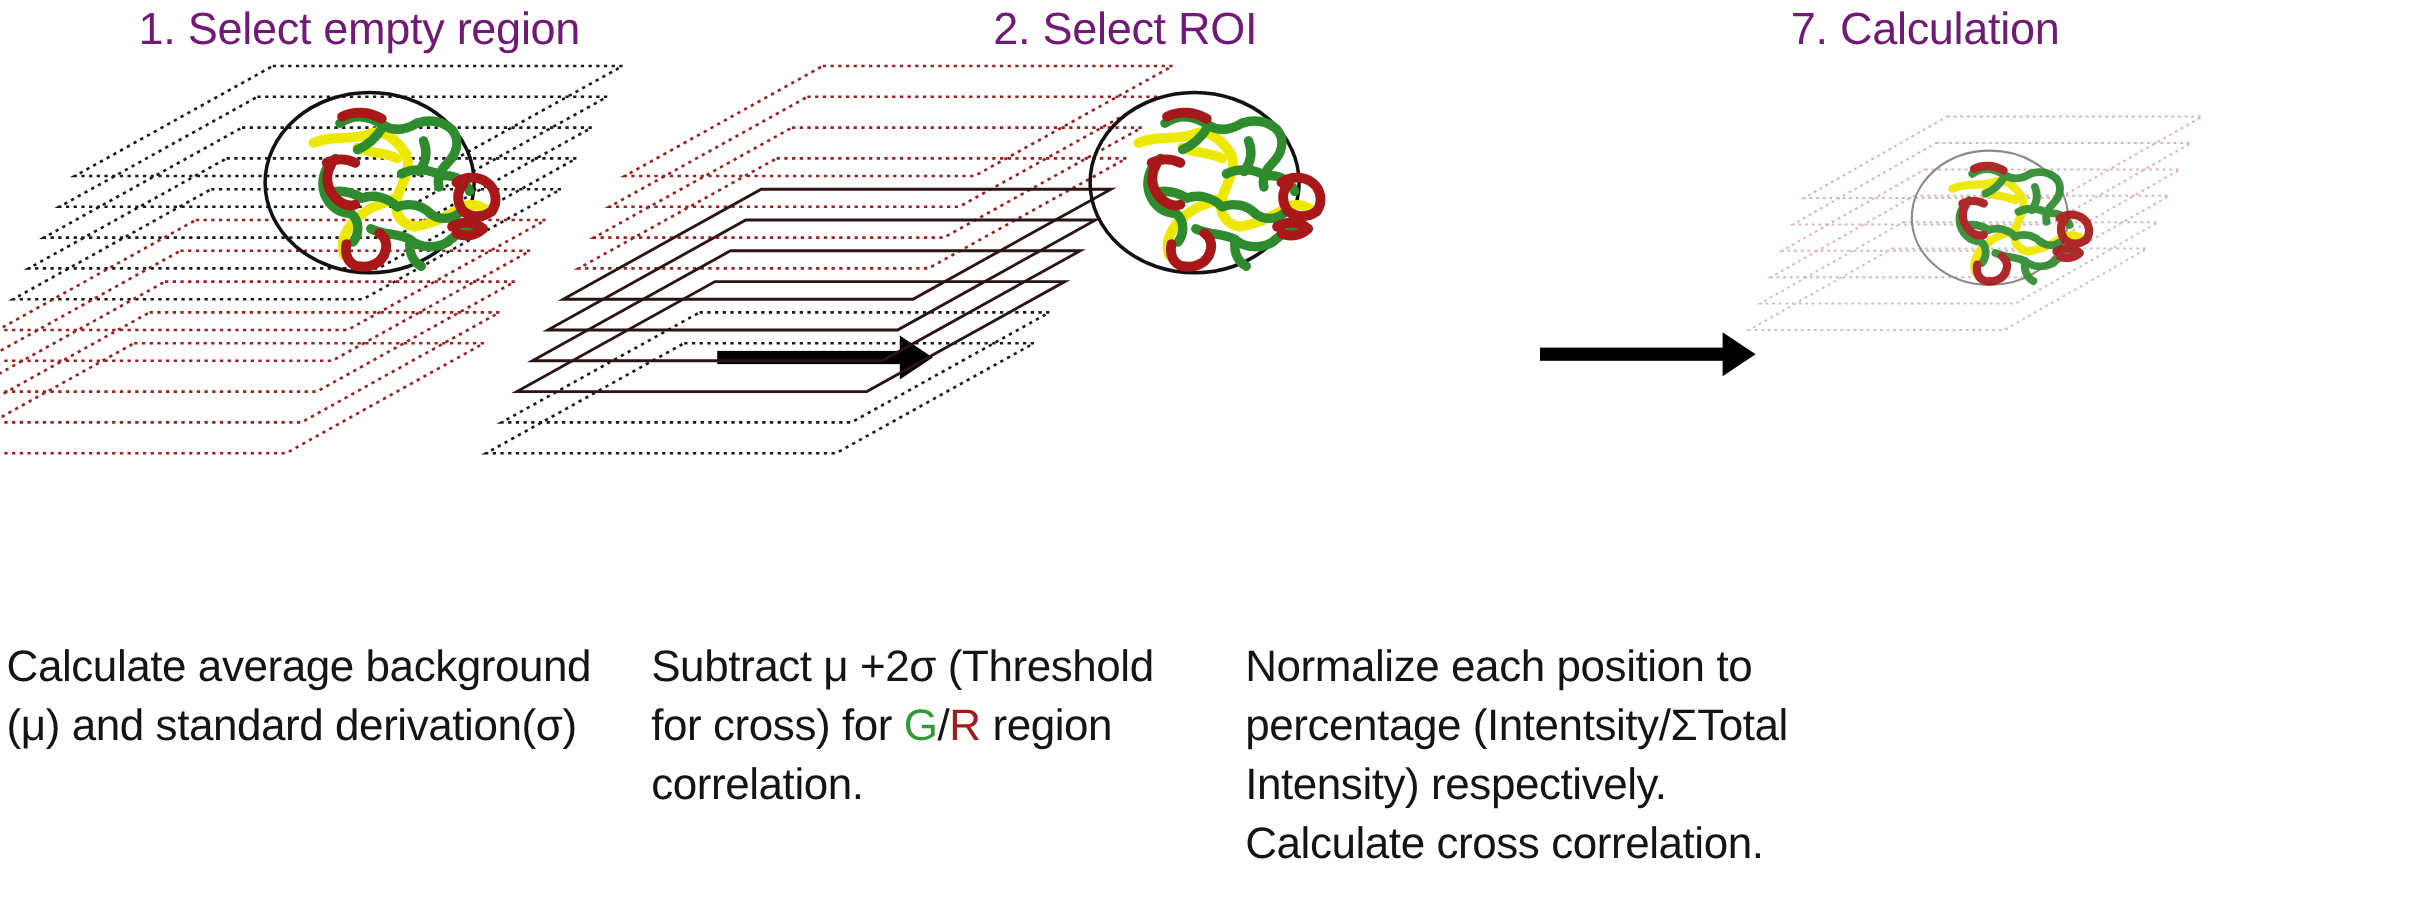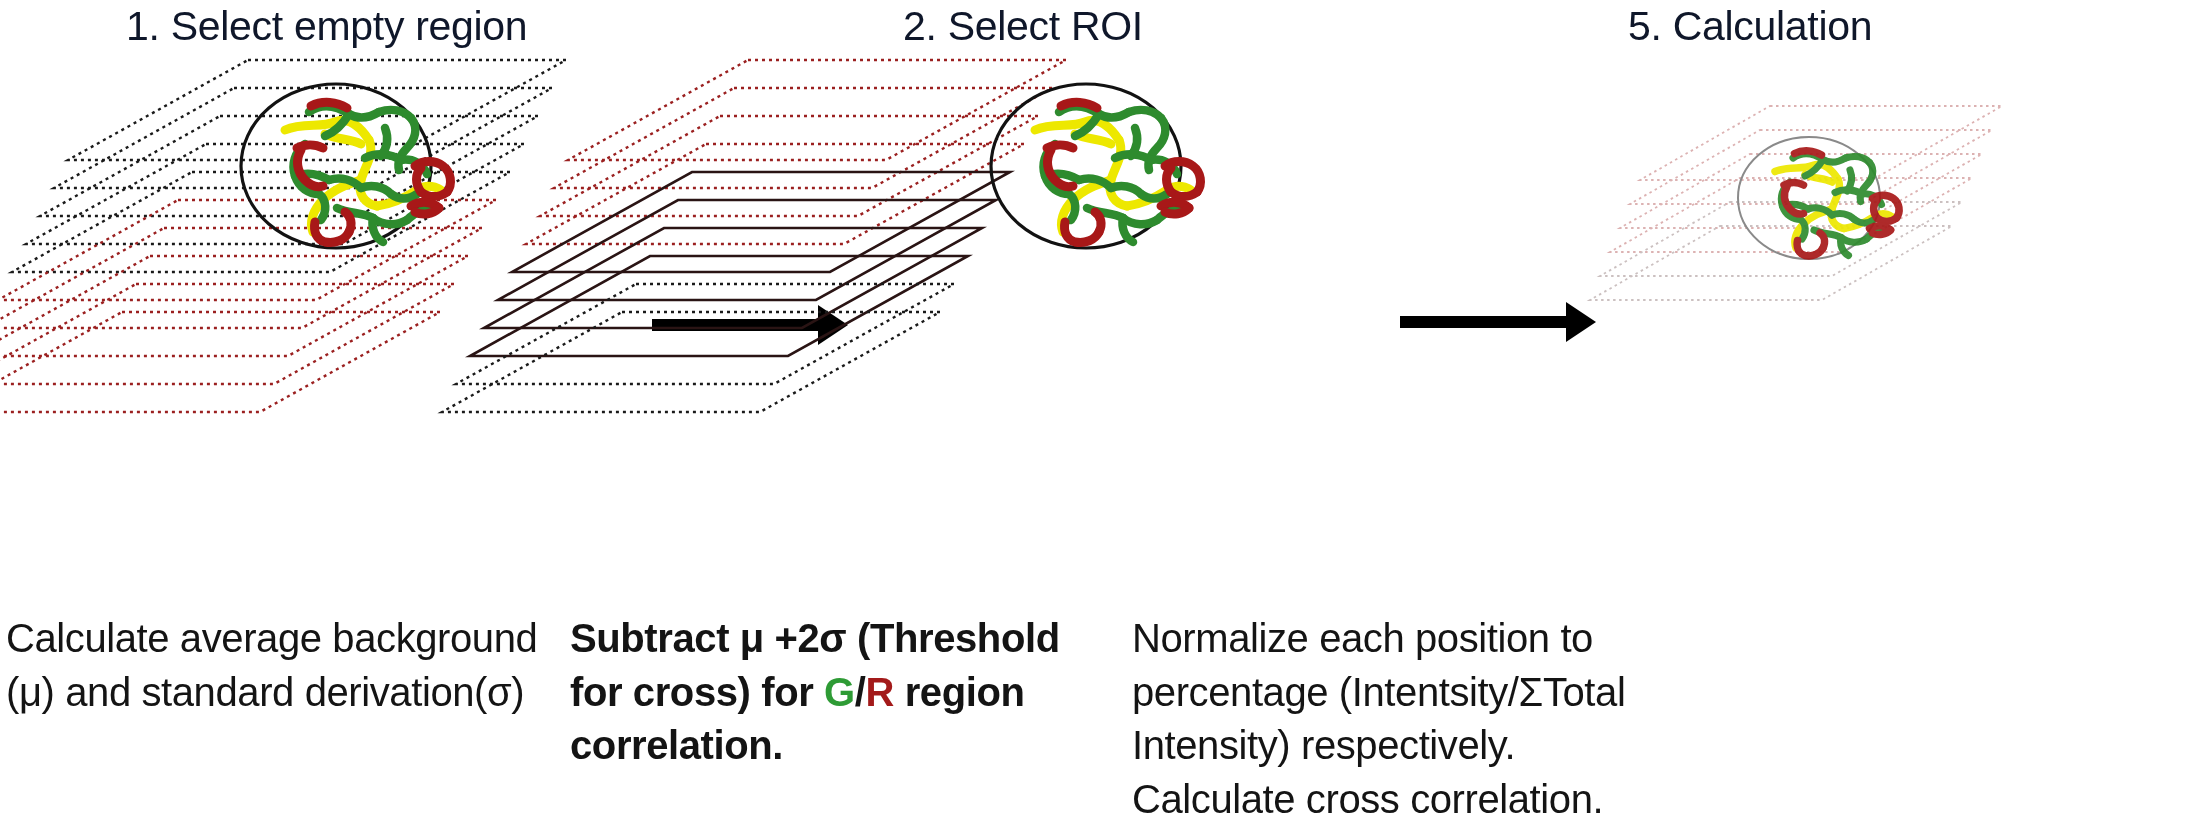--- a/index.html
+++ b/index.html
@@ -11,40 +11,39 @@
     position:relative;
   }
   .stage{position:absolute;left:0;top:0;width:2208px;height:834px;}
 
   
   .panel-title{
     position:absolute;
     font-size:41px;
     font-weight:400;
     letter-spacing:-0.3px;
-    color:#0f172a;
+    color:#701a75;
     white-space:nowrap;
     line-height:1;
   }
   #title-1{left:126px;top:6px;}
   #title-2{left:903px;top:6px;text-align:right;}
   #title-3{left:1628px;top:6px;}
 
   
   .caption{
     position:absolute;
     font-size:40px;
     line-height:1.34;
     color:#141414;
     letter-spacing:-0.4px;
     white-space:nowrap;
-    margin-top:32px;
   }
   #cap-1{left:6px;top:580px;}
-  #cap-2{left:570px;top:580px;font-weight:bold;}
+  #cap-2{left:592px;top:580px;}
   #cap-3{left:1132px;top:580px;}
   .cap-line{display:block;}
   .ch-g{color:#2E9B35;}
   .ch-r{color:#A31A1A;}
 
   
   .arrow{position:absolute;height:40px;}
   .arrow .shaft{
     position:absolute;left:0;top:14px;height:12px;background:#000000;
   }
@@ -81,21 +80,21 @@
 
   svg{display:block;overflow:visible;}
 </style>
 </head>
 <body>
 
 <div class="stage">
 
   <div class="panel-title" id="title-1">1. Select empty region</div>
   <div class="panel-title" id="title-2">2. Select ROI</div>
-  <div class="panel-title" id="title-3">5. Calculation</div>
+  <div class="panel-title" id="title-3">7. Calculation</div>
 
   <div class="stack" id="stack-1">
     <svg width="560" height="350" viewBox="0 0 560 350">
       <defs>
         <g id="plane-shape">
           <path d="M0,0 L420,0 L300,120 L-120,120 Z"></path>
         </g>
       </defs>
 
       <g fill="none" stroke-dasharray="3 4" stroke-width="2.4">

